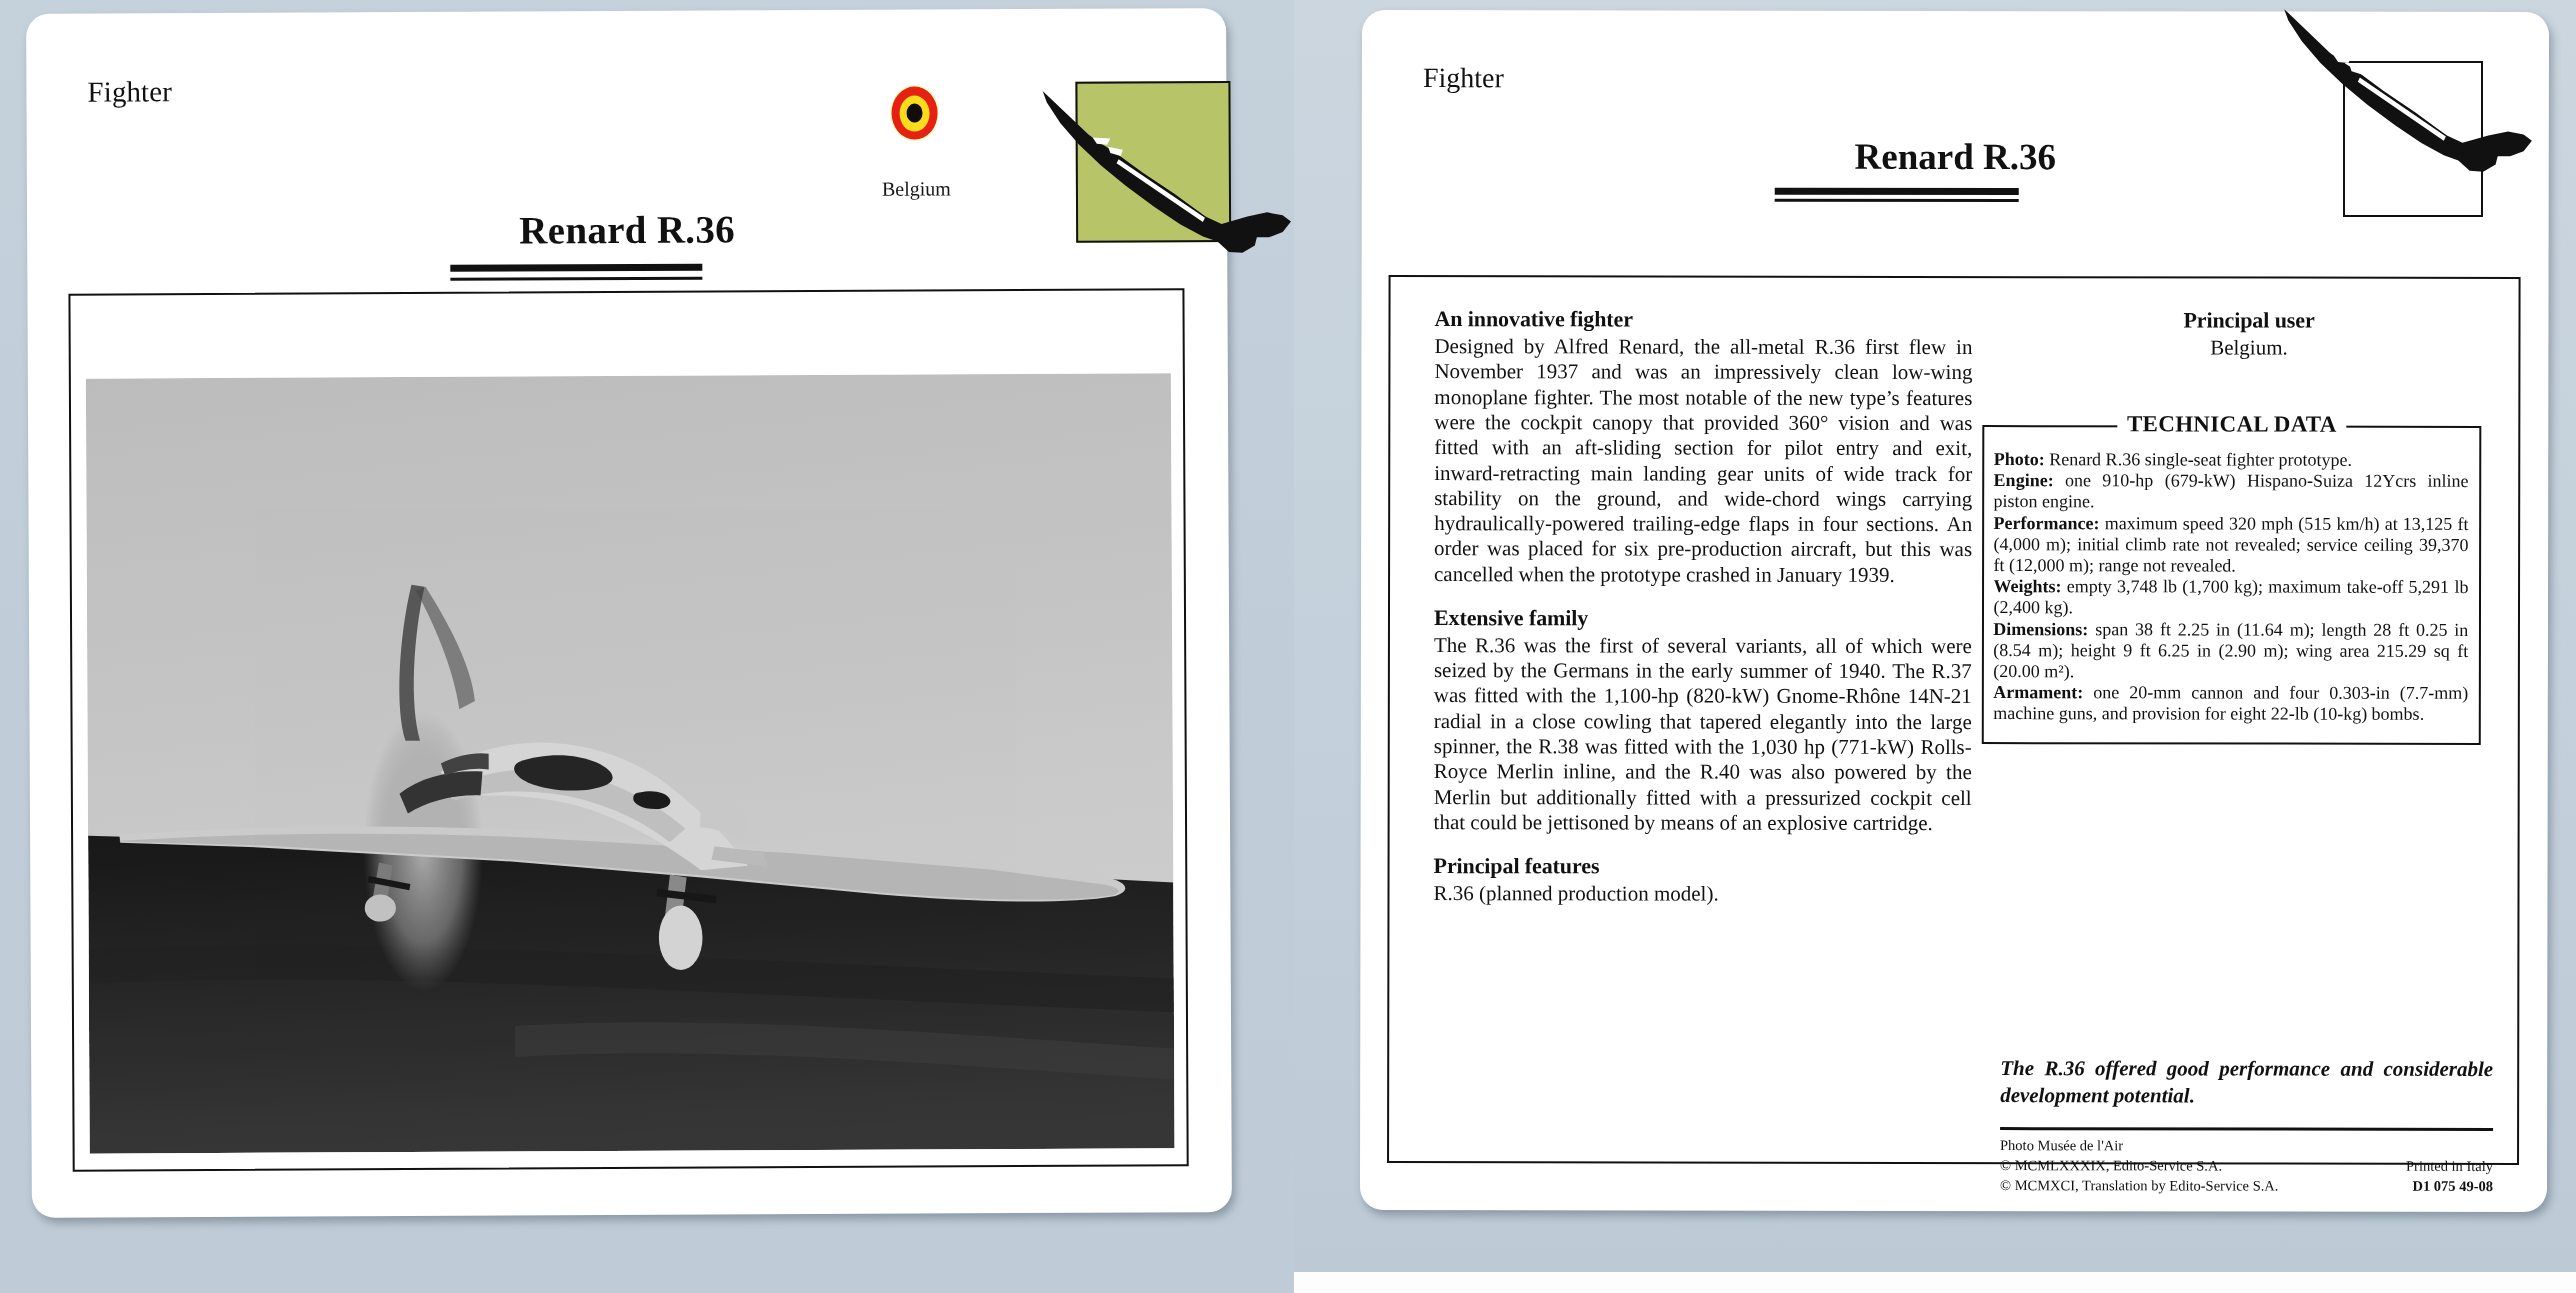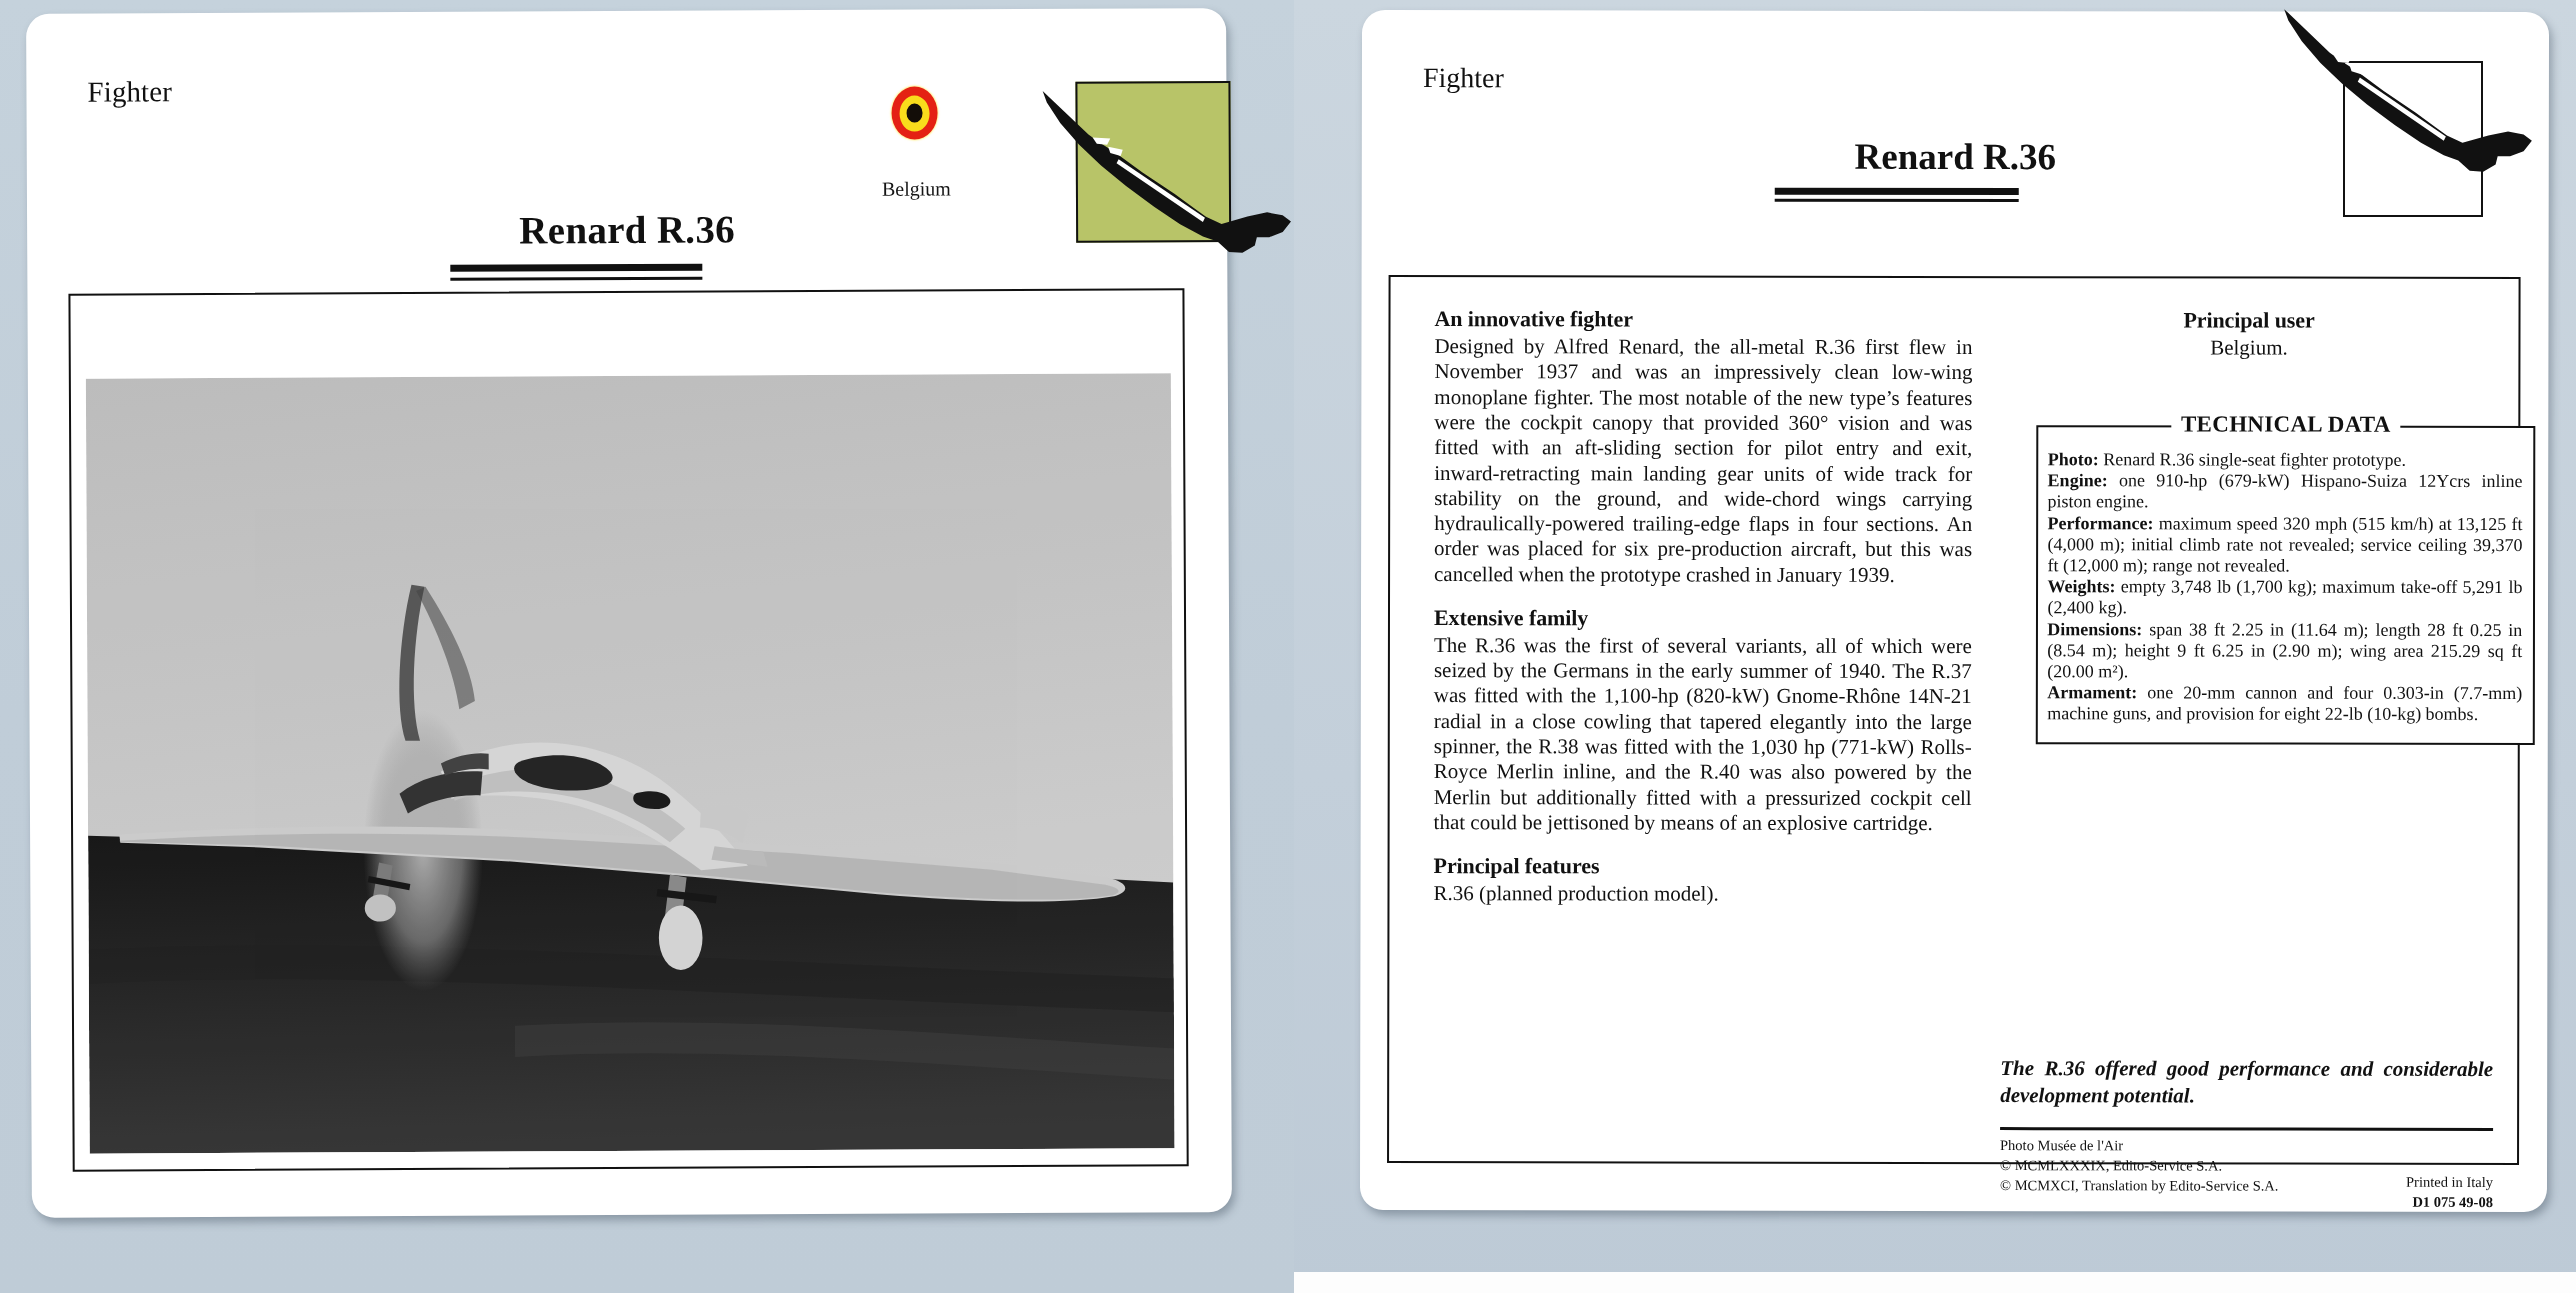--- a/index.html
+++ b/index.html
@@ -163,21 +163,21 @@
     text-justify: inter-word;
     hyphens: none;
   }
   p.plain {
     margin: 0 0 17.7px 0;
     font-size: 21px; line-height: 1.205; color: #111;
   }
 
   
   .td-wrap {
-    position: absolute; left: 675px; top: 400px;
+    position: absolute; left: 621px; top: 400px;
     width: 499px; height: 332px;
   }
   .td-box {
     position: absolute; left: 0; top: 13.5px;
     width: 499px; height: 319px;
     border: 2.1px solid #111; box-sizing: border-box;
     background: #fff;
   }
   .td-legend {
     position: absolute; left: 0; top: 0; width: 499px;
@@ -210,21 +210,20 @@
     position: absolute; left: 640px; top: 1116px; width: 493px; height: 2.6px; background: #111;
   }
   .foot {
     position: absolute; left: 640px; top: 1125px; width: 493px;
     font-size: 14.5px; line-height: 1.30; color: #111;
   }
   .foot-row { position: relative; height: 20px; }
   .foot-right {
     position: absolute; right: 0; top: 0;
     text-align: right;
-    margin-top: 16px;
   }
   .foot-right.bold { font-weight: bold; }
 </style>
 </head>
 <body>
 
 <div class="bg-left"></div>
 <div class="bg-right"></div>
 <div class="bg-right-strip"></div>
 

